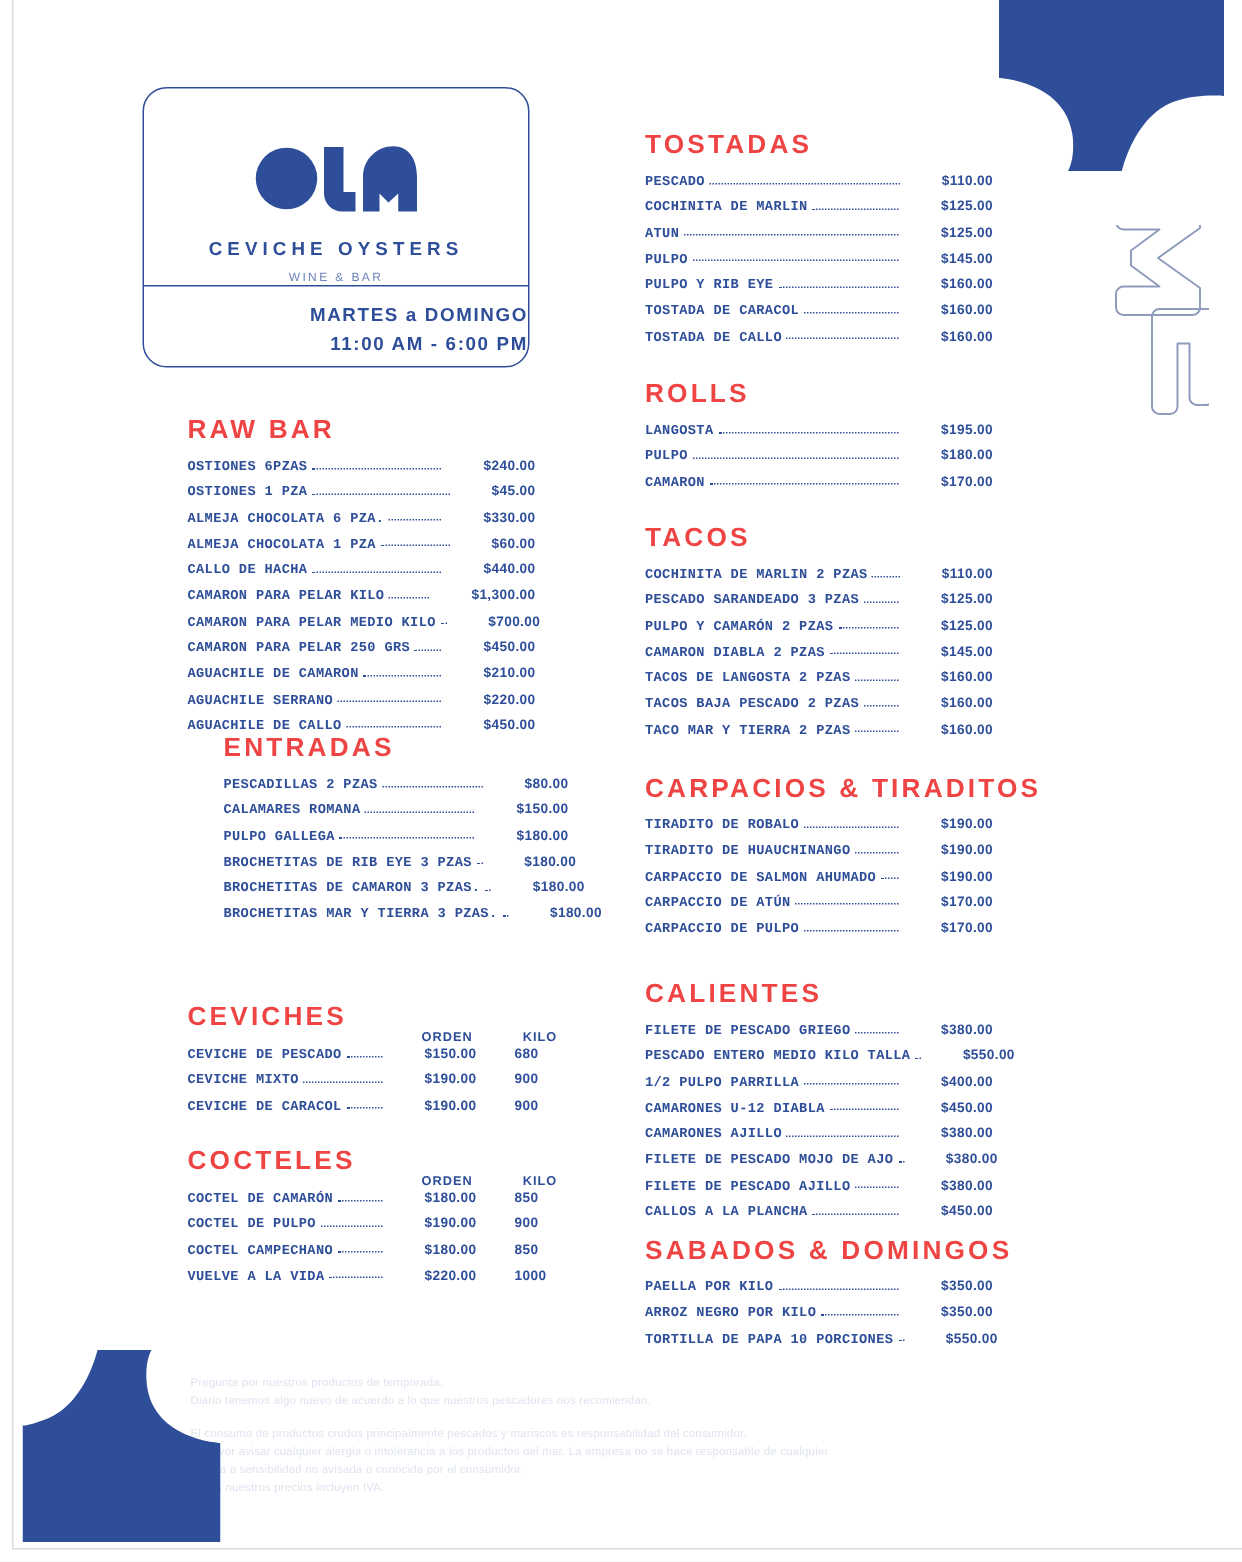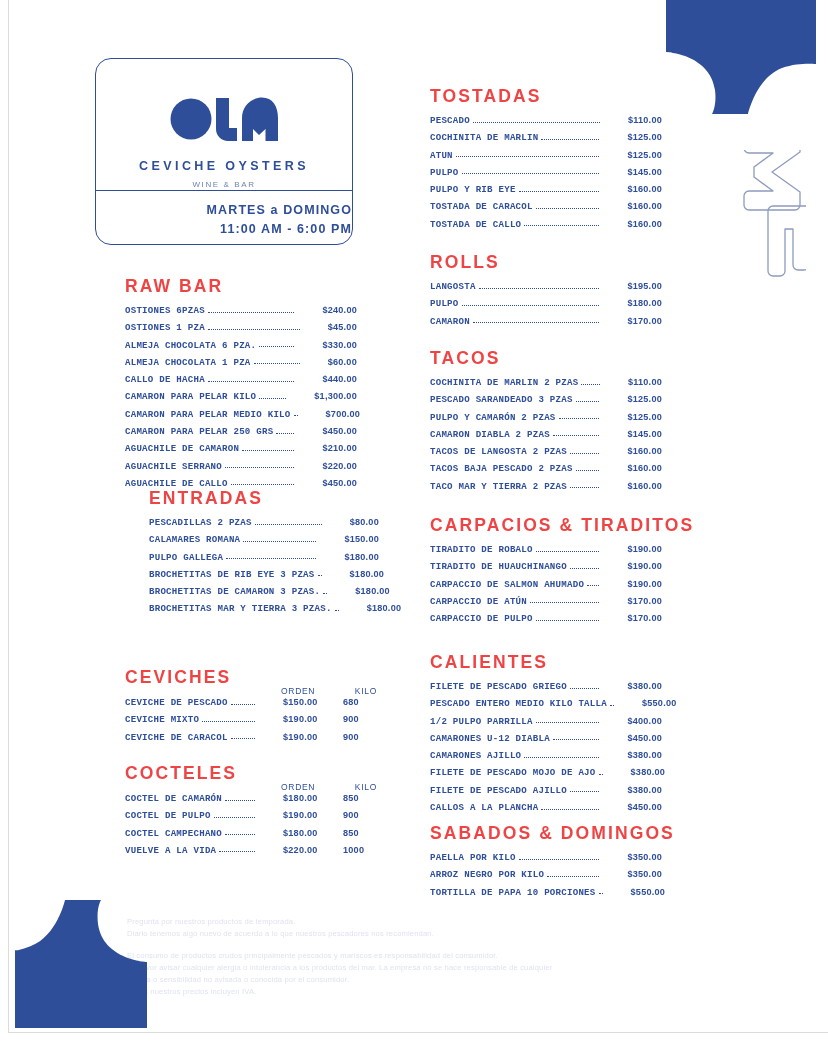--- a/index.html
+++ b/index.html
@@ -131,27 +131,27 @@
     font-size: 17.5px;
     letter-spacing: 2.1px;
     margin-bottom: 9px;
     white-space: nowrap;
   }
   .colheads {
     display: flex;
     justify-content: flex-end;
     color: #2E4E99;
     font-size: 8.5px;
-    font-weight: 400;
+    font-weight: 700;
     letter-spacing: 0.7px;
     margin-bottom: 2px;
     margin-top: -11px;
   }
   .colheads .h-orden { width: 62px; text-align: left; }
-  .colheads .h-kilo  { width: 34px; text-align: right; }
+  .colheads .h-kilo  { width: 34px; text-align: center; }
 
   .item {
     display: flex;
     align-items: flex-end;
     color: #2E4E99;
     font-size: 9.1px;
     font-weight: 700;
     letter-spacing: 0.25px;
     line-height: 1;
     margin-bottom: 8.2px;

